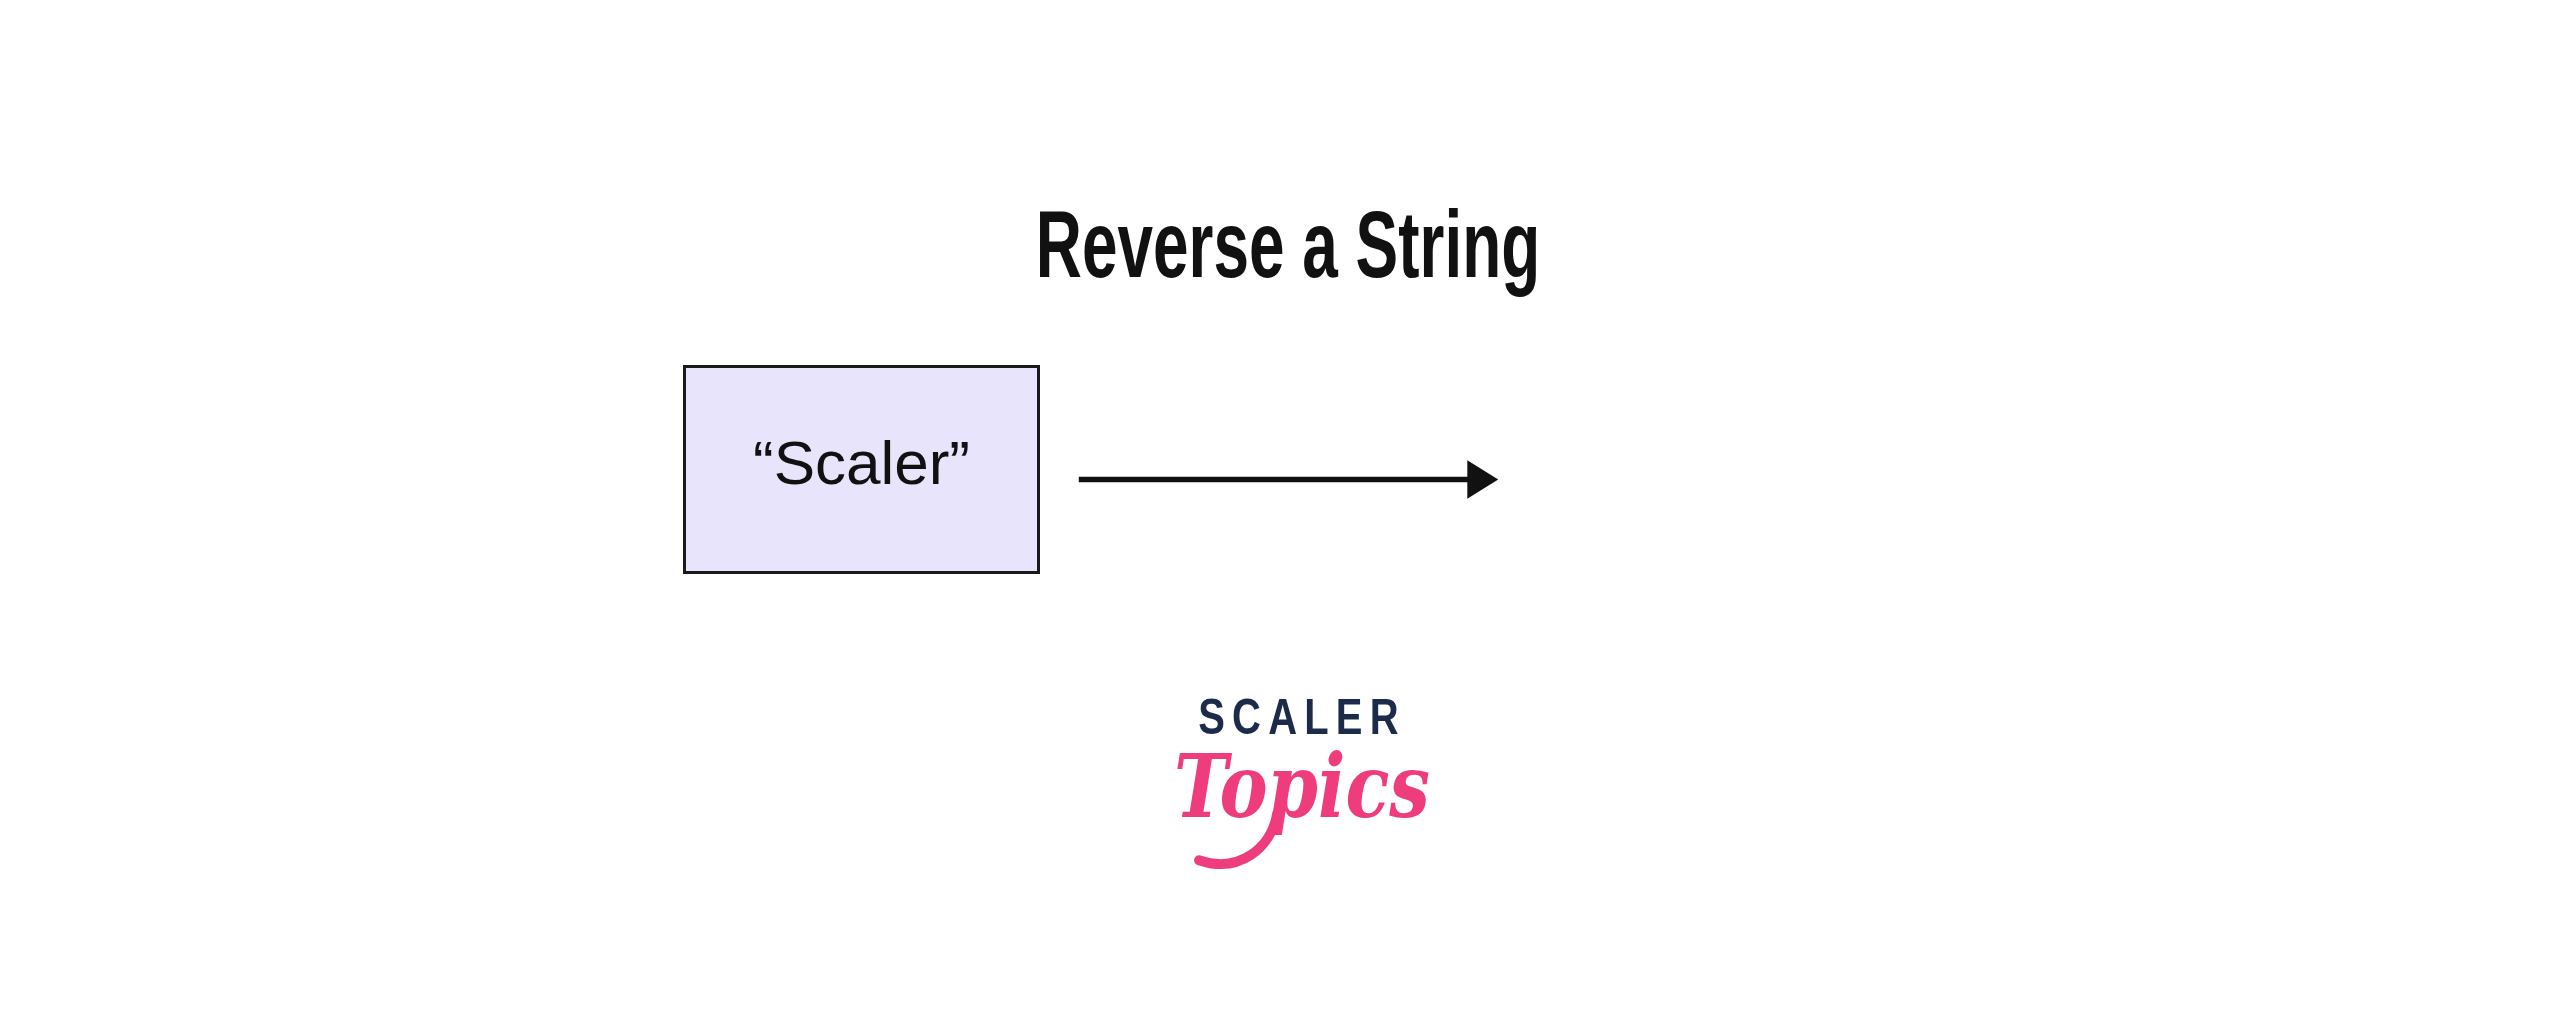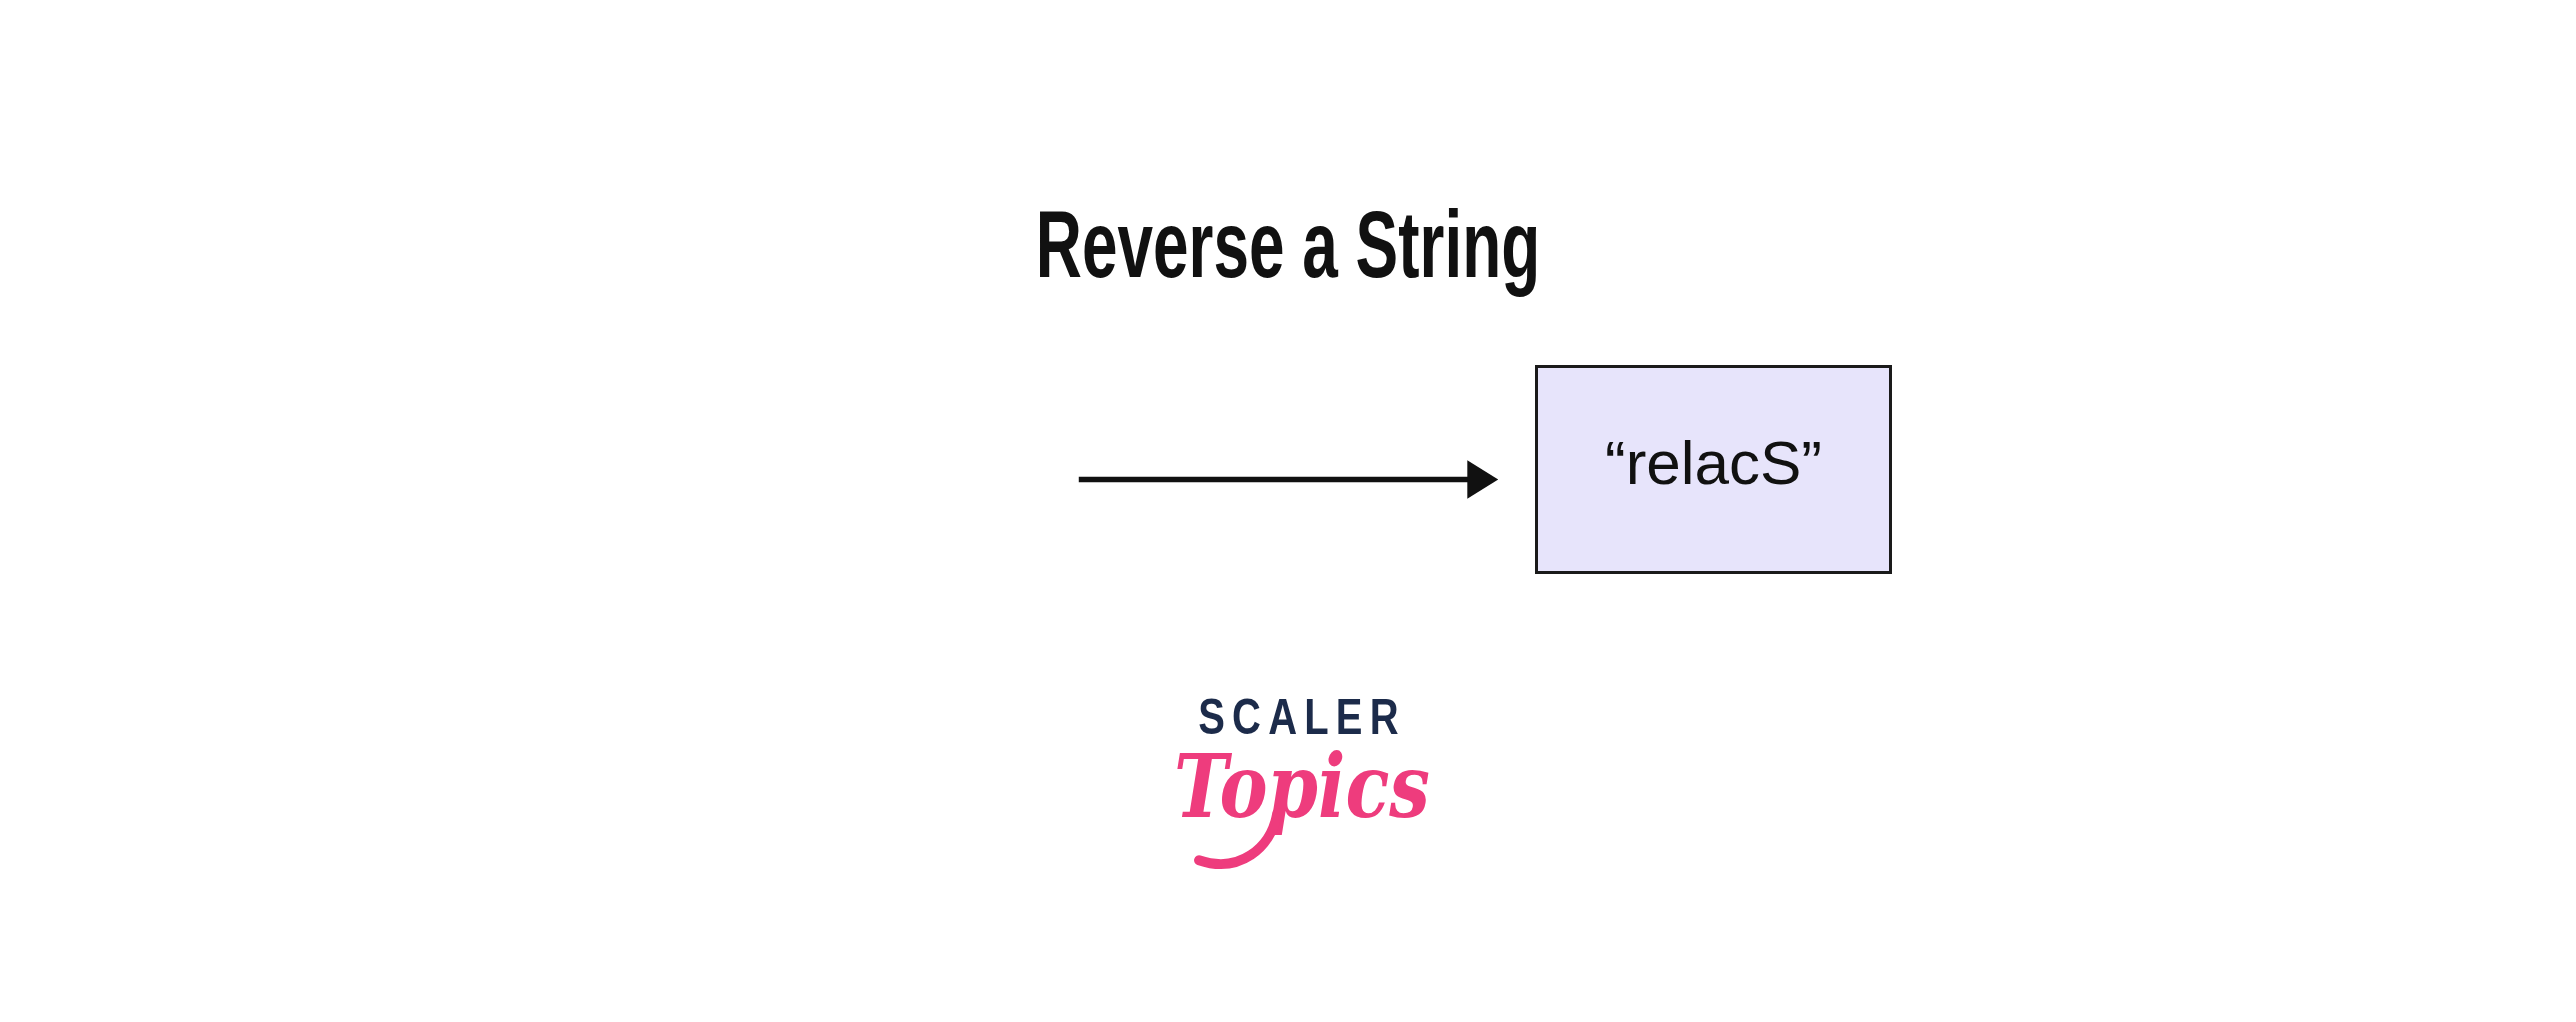--- a/index.html
+++ b/index.html
@@ -118,29 +118,29 @@
     stroke-linecap: round;
   }
 </style>
 </head>
 <body>
 
 <div class="canvas">
 
   <h1 class="title">Reverse a String</h1>
 
+  <div class="box box-input">
+    <span class="box-label">“Scaler”</span>
+  </div>
 
   <svg class="arrow-svg" viewBox="0 0 556 57" aria-hidden="true">
     <line x1="0" y1="28.5" x2="520" y2="28.5"></line>
     <polygon points="515,3 515,54 556,28.5"></polygon>
   </svg>
 
-  <div class="box box-output">
-    <span class="box-label">“relacS”</span>
-  </div>
 
   <div class="logo">
     <div class="logo-brand">SCALER</div>
     <div class="logo-product">Topics</div>
     <svg class="logo-swash" viewBox="0 0 150 100" aria-hidden="true">
       <path d="M 128,12 C 120,58 78,92 25,74"></path>
     </svg>
   </div>
 
 </div>

